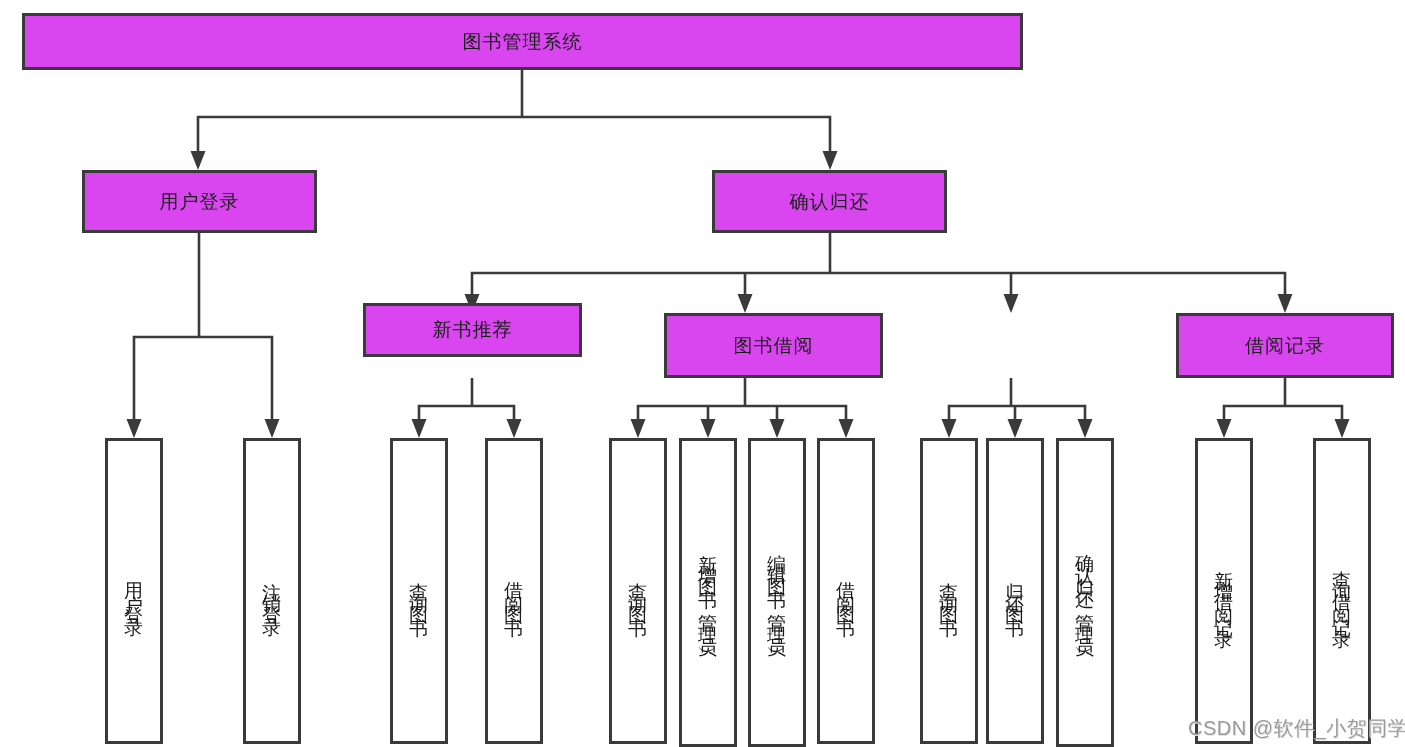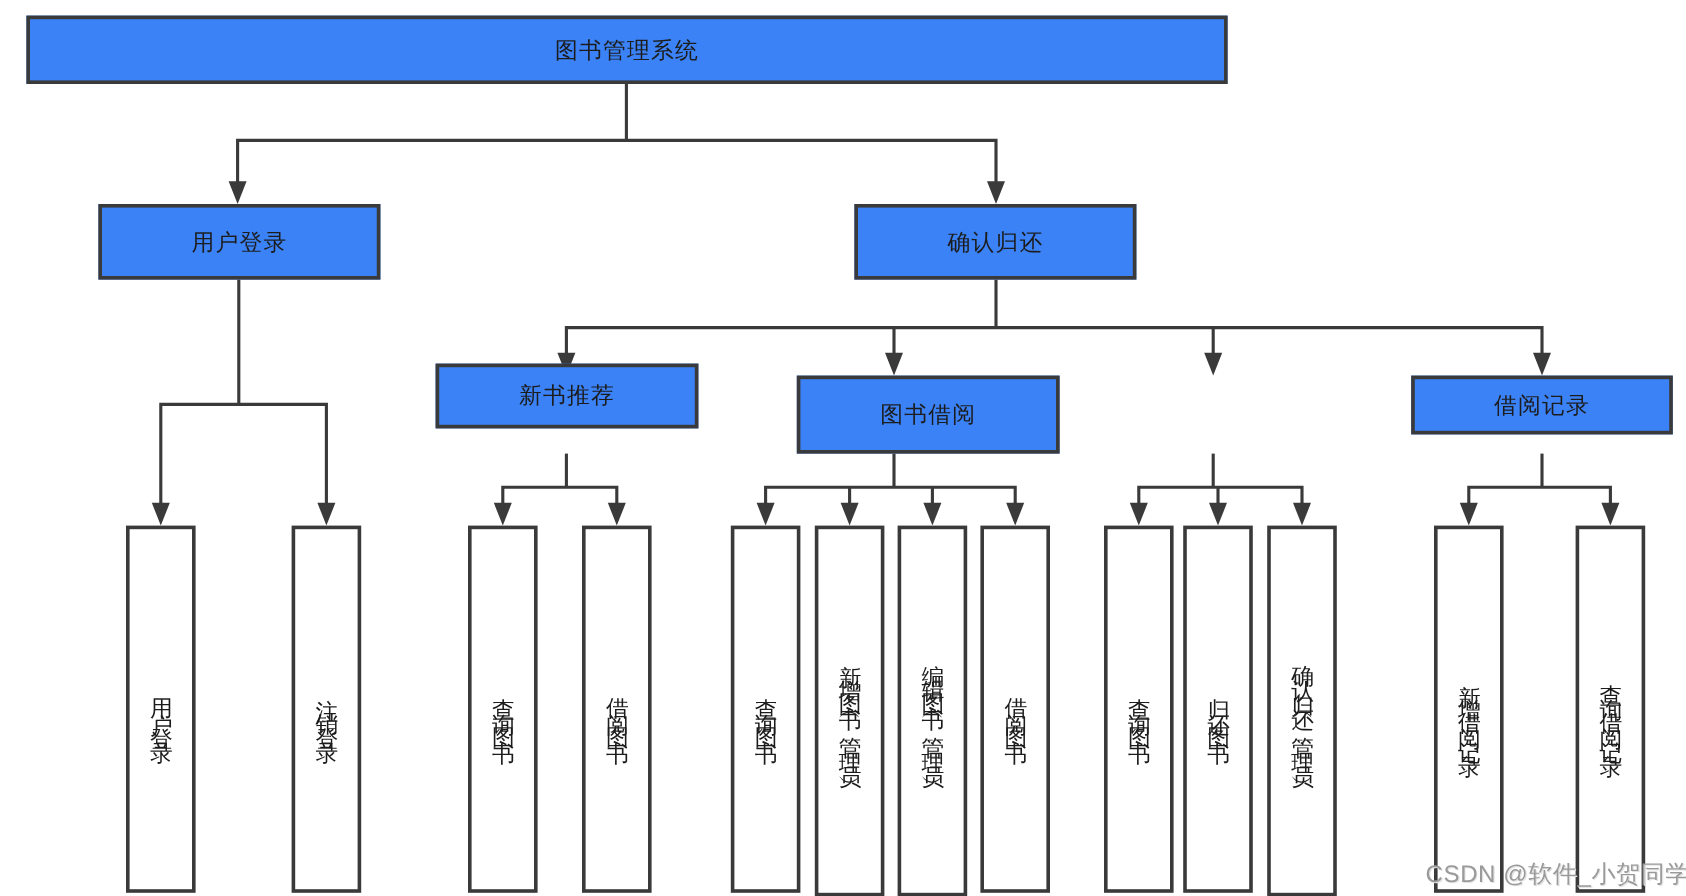--- a/index.html
+++ b/index.html
@@ -17,21 +17,21 @@
   }
   .wires {
     position: absolute;
     left: 0; top: 0;
     width: 1405px; height: 747px;
   }
   .node {
     position: absolute;
     box-sizing: border-box;
     border: 3px solid #3a3a3a;
-    background: #3b82f6;
+    background: #d946ef;
     display: flex;
     align-items: center;
     justify-content: center;
     color: #1c1c1c;
     font-size: 19px;
     letter-spacing: 1px;
     white-space: nowrap;
   }
   .leaf {
     position: absolute;
@@ -57,21 +57,21 @@
     white-space: nowrap;
   }
   
   .n-root      { left: 22px;  top: 13px;  width: 1001px; height: 57px; }
   .n-userlogin { left: 82px;  top: 170px; width: 235px;  height: 63px; }
   .n-bookmgmt  { left: 712px; top: 170px; width: 235px;  height: 63px; }
   
   .n-newbook   { left: 363px;  top: 303px; width: 219px; height: 54px; }
   .n-borrow    { left: 636px;  top: 313px; width: 219px; height: 65px; margin-left: 28px; }
   .n-current   { left: 902px;  top: 313px; width: 218px; height: 65px; }
-  .n-record    { left: 1176px; top: 313px; width: 218px; height: 49px; }
+  .n-record    { left: 1176px; top: 313px; width: 218px; height: 65px; }
   
   .l-1  { left: 105px;  }
   .l-2  { left: 243px;  }
   .l-3  { left: 390px;  }
   .l-4  { left: 485px;  }
   .l-5  { left: 609px;  }
   .l-6  { left: 679px;  }
   .l-7  { left: 748px;  }
   .l-8  { left: 817px;  }
   .l-9  { left: 920px;  }

